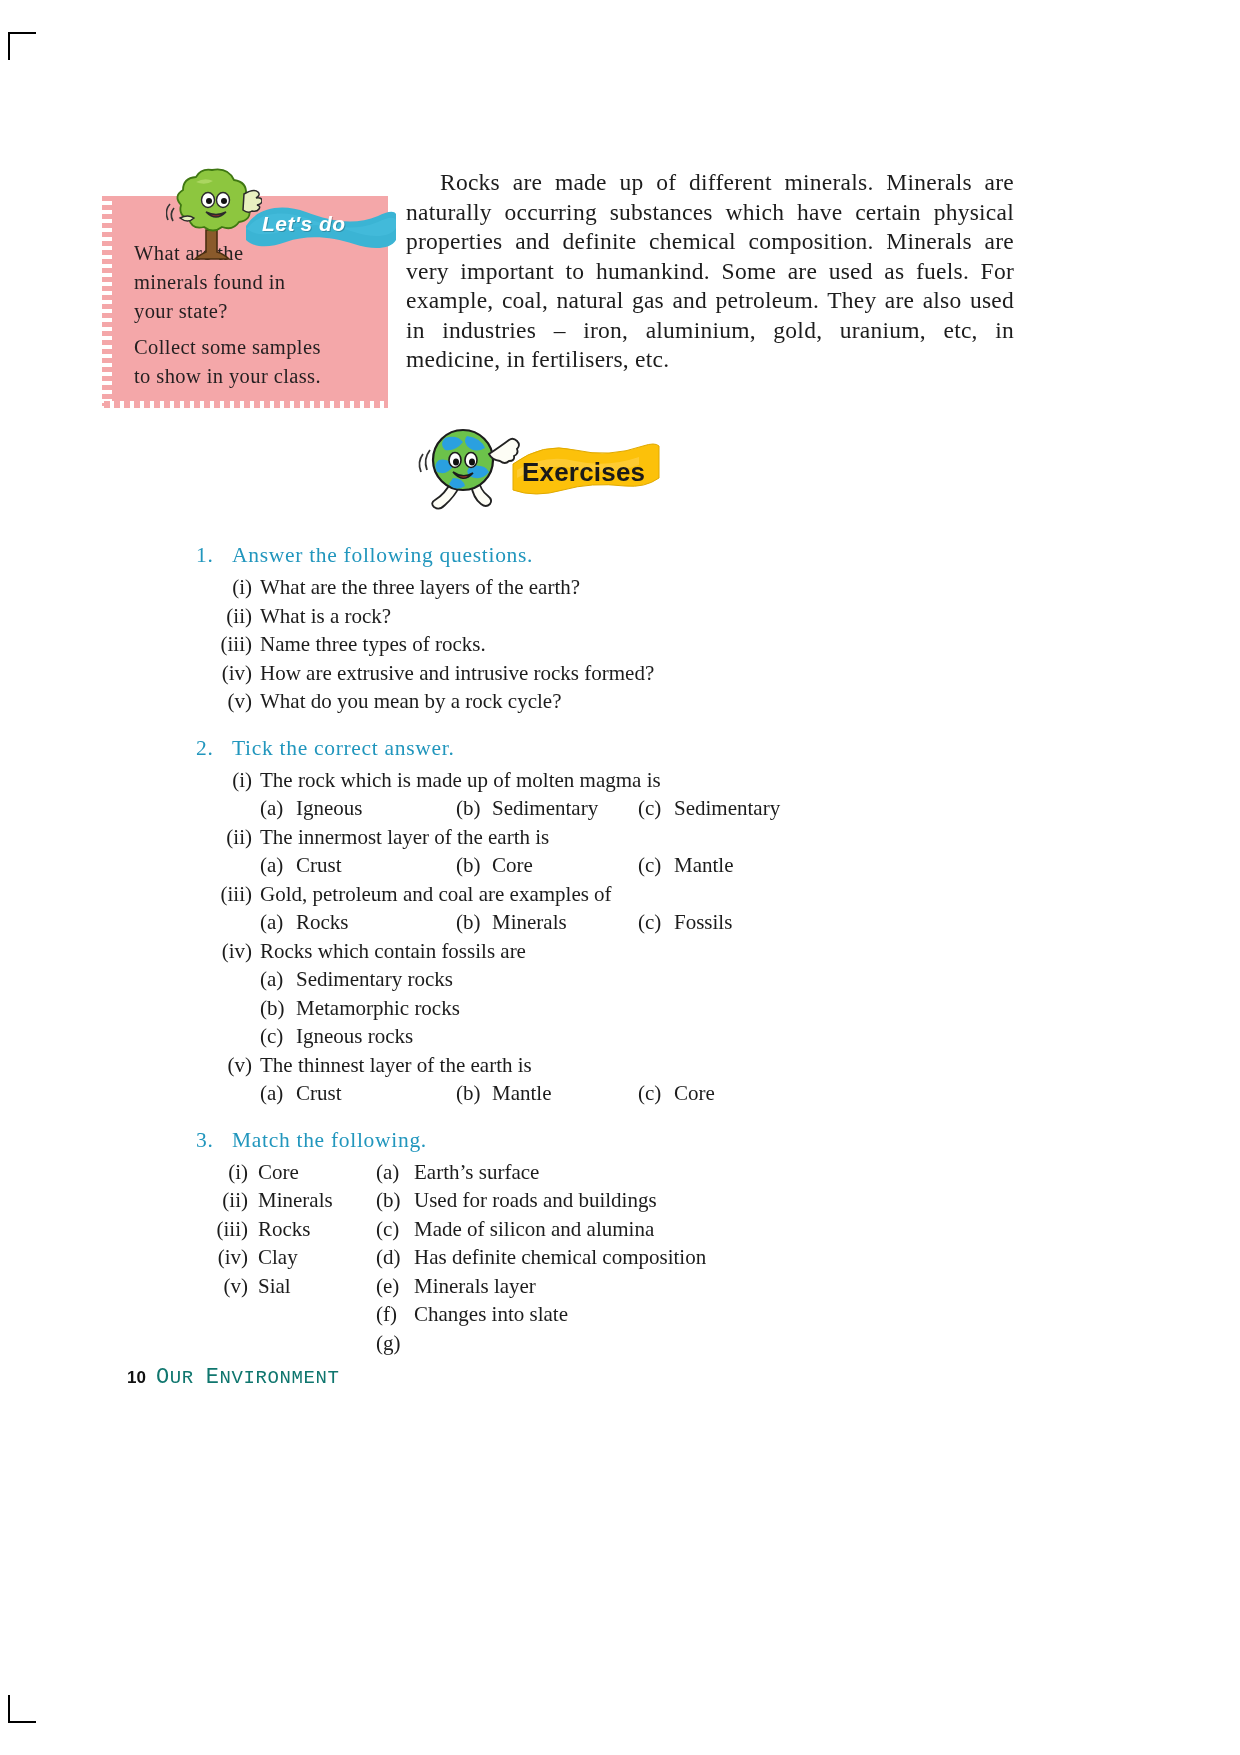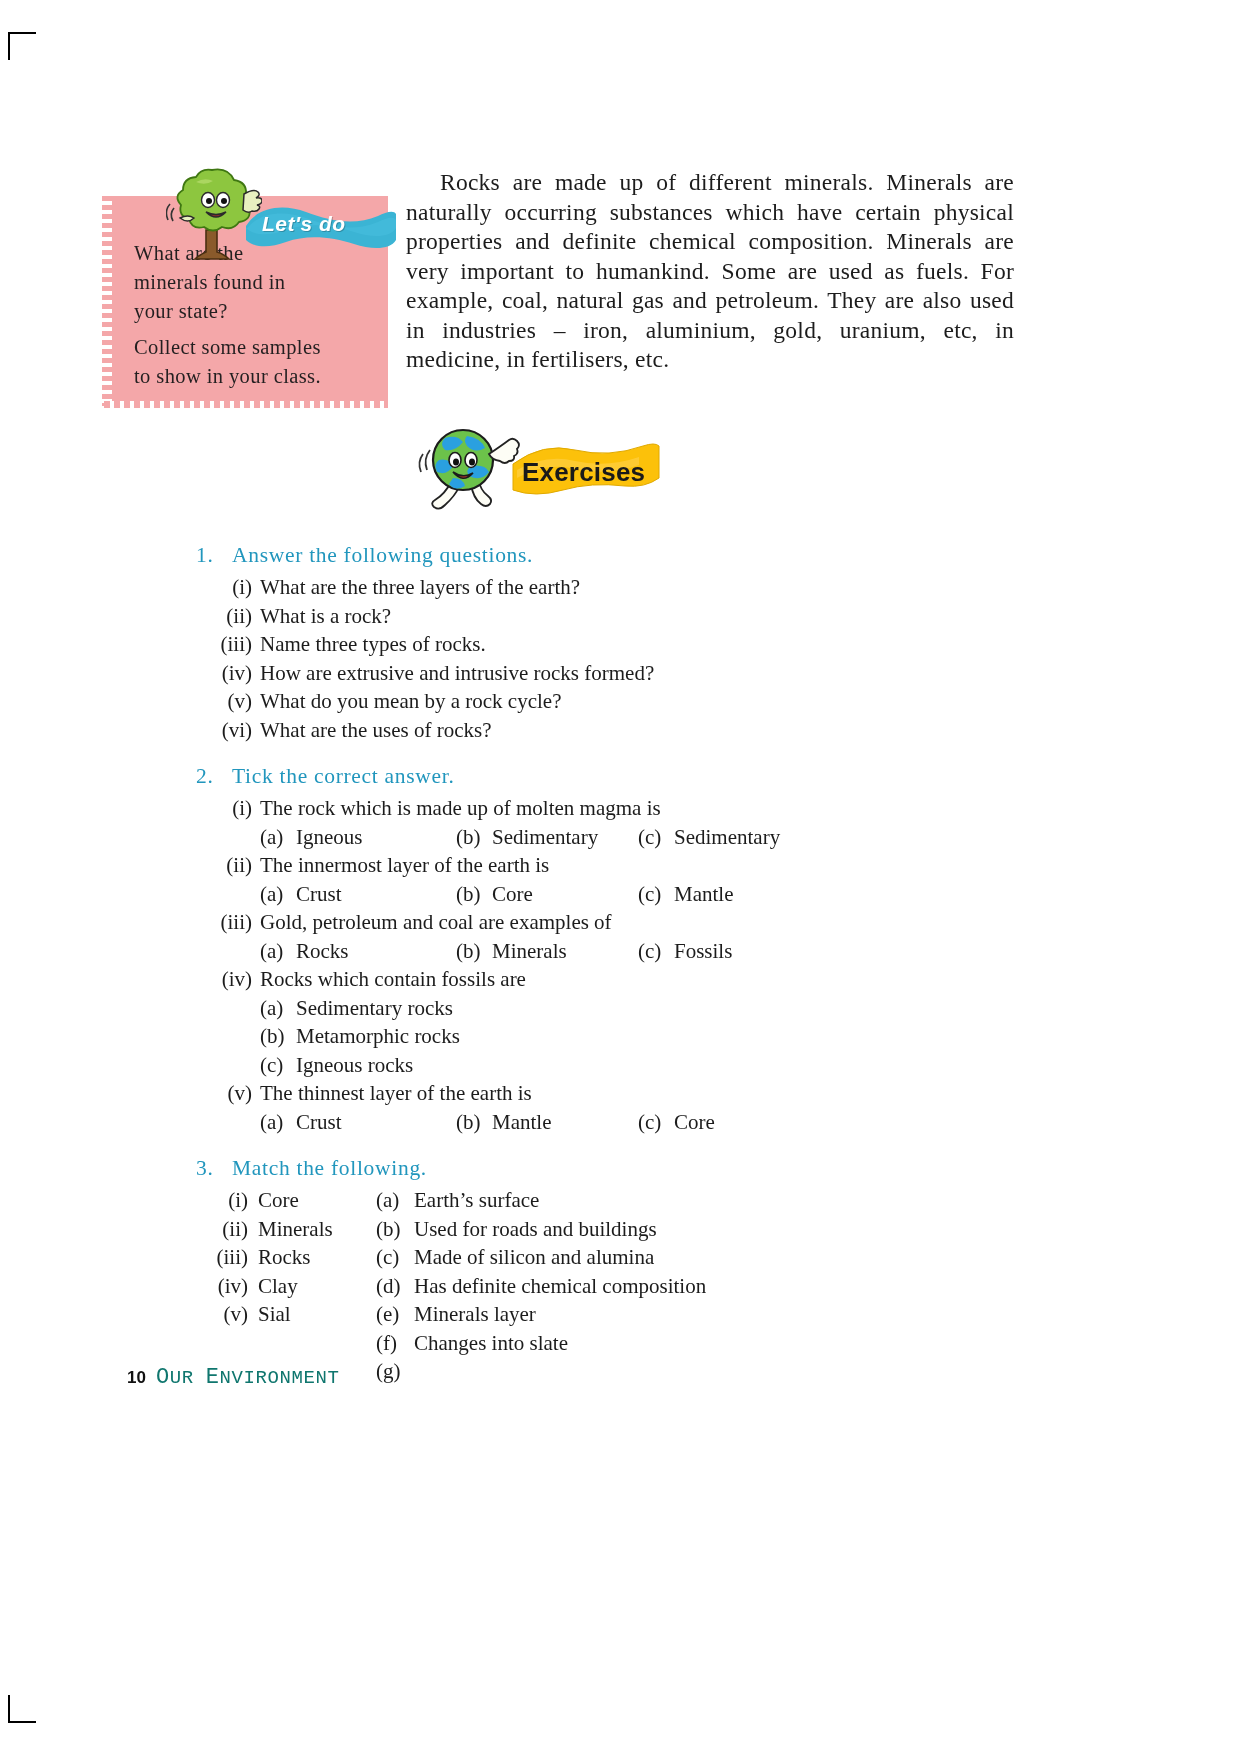--- a/index.html
+++ b/index.html
@@ -351,24 +351,20 @@
         <span class="rn">(iii)</span>
         <span class="txt">Name three types of rocks.</span>
       </div>
       <div class="sub">
         <span class="rn">(iv)</span>
         <span class="txt">How are extrusive and intrusive rocks formed?</span>
       </div>
       <div class="sub">
         <span class="rn">(v)</span>
         <span class="txt">What do you mean by a rock cycle?</span>
-      </div>
-      <div class="sub">
-        <span class="rn">(vi)</span>
-        <span class="txt">What are the uses of rocks?</span>
       </div>
     </div>
 
     <div class="q-block">
       <div class="q-head">
         <span class="q-num">2.</span>
         <span>Tick the correct answer.</span>
       </div>
 
       <div class="sub">

